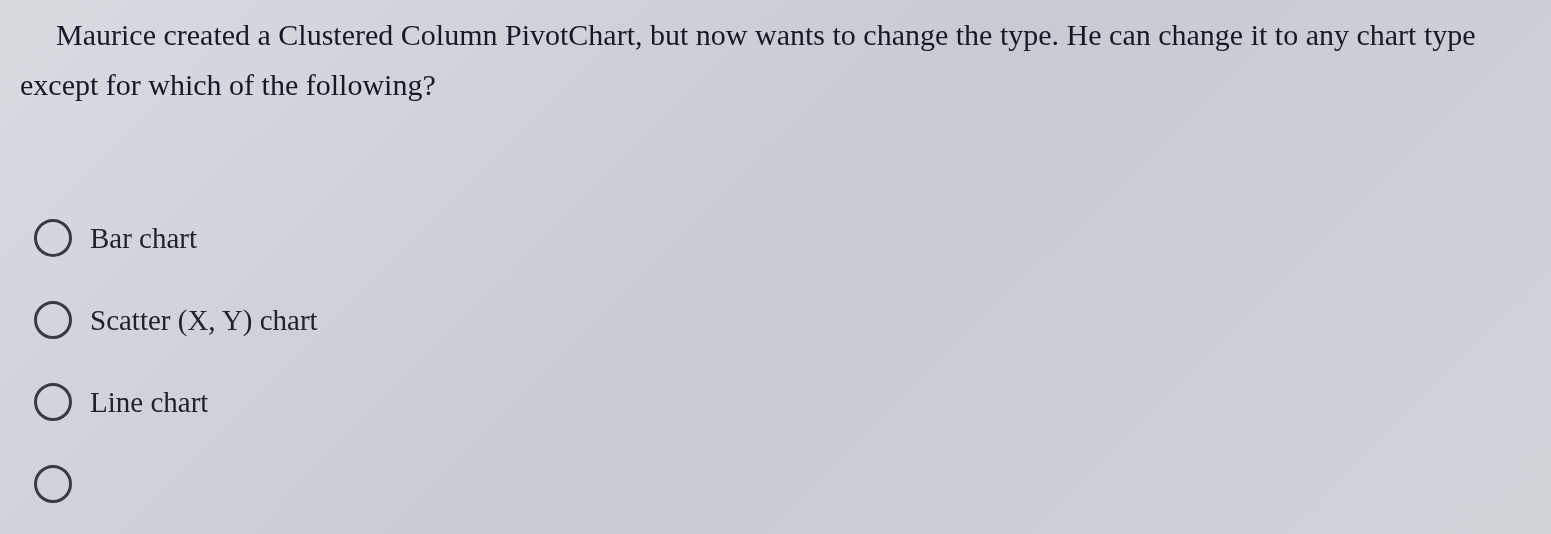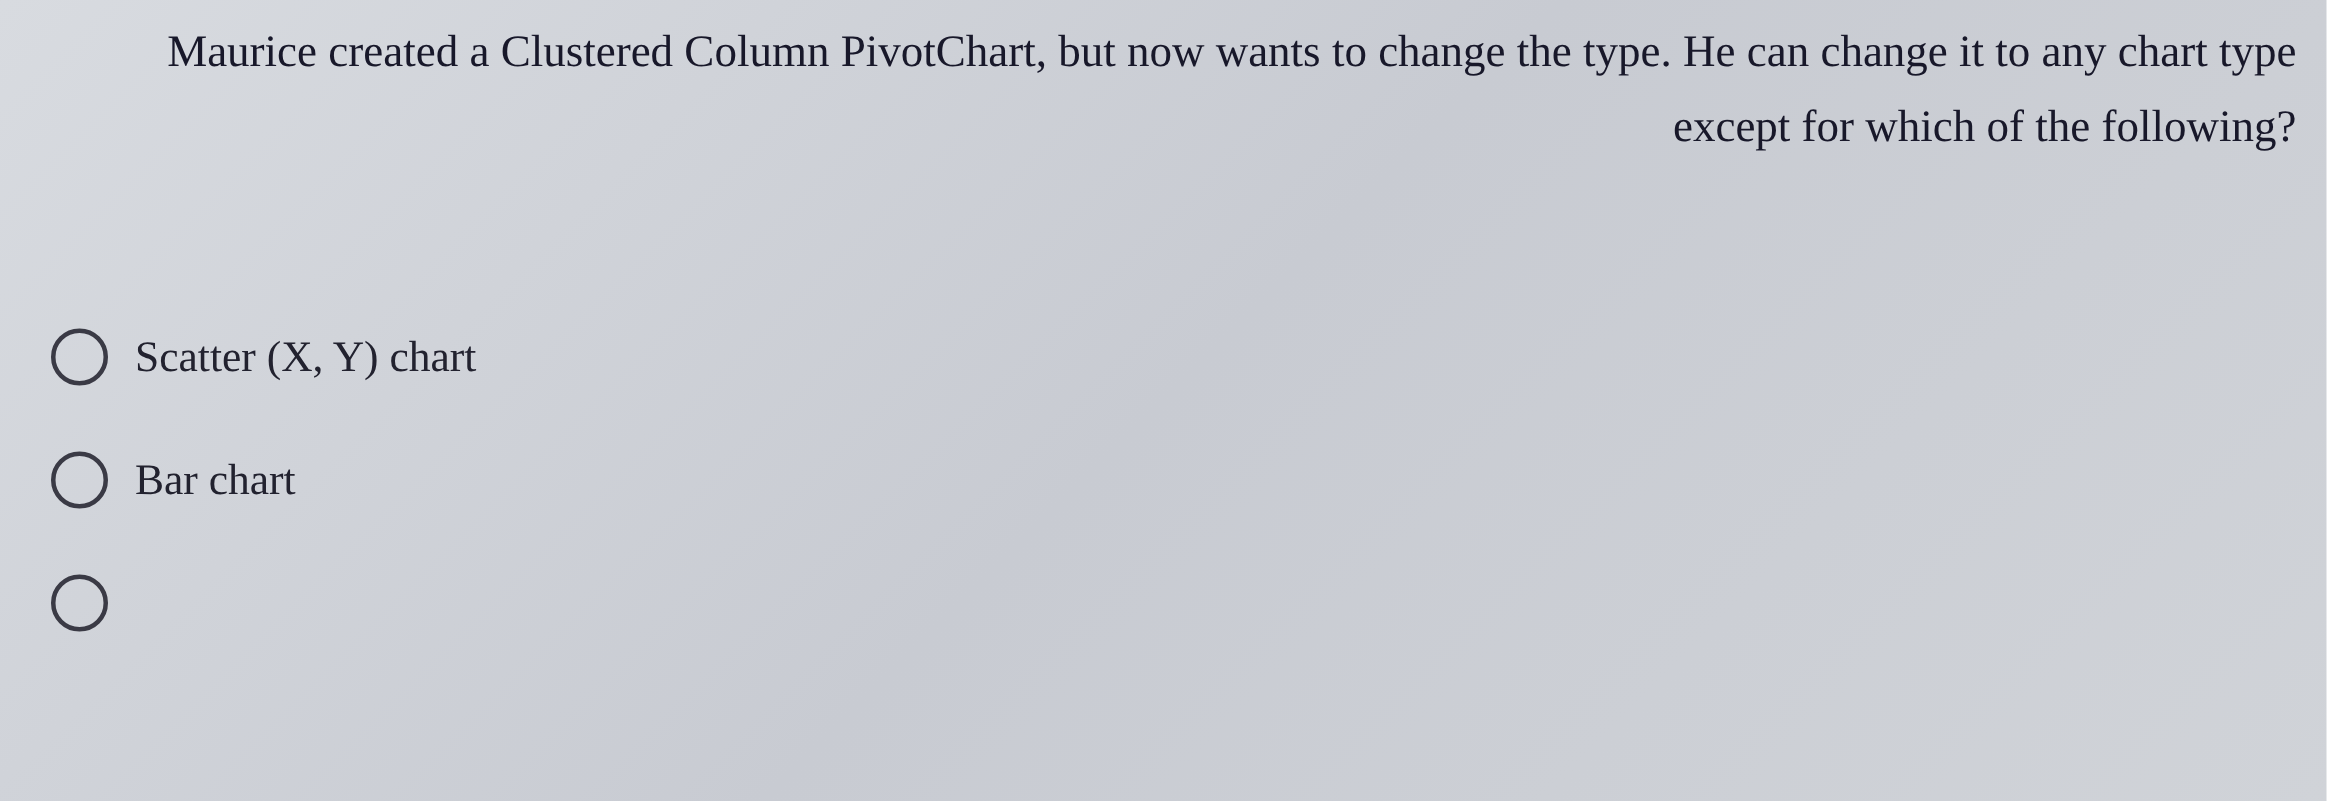--- a/index.html
+++ b/index.html
@@ -1,19 +1,18 @@
 <!DOCTYPE html>
 <html><head>
   <meta charset="utf-8">
   <style>
     * {
       margin: 0;
       padding: 0;
       box-sizing: border-box;
-      text-align: right;
     }
     body {
       width: 1551px;
       height: 534px;
       background: linear-gradient(135deg, #d8dbe0 0%, #c8cbd2 50%, #d0d3d8 100%);
       font-family: Georgia, 'Times New Roman', serif;
       color: #1a1a2e;
       padding: 10px 20px 10px 20px;
       position: relative;
       overflow: hidden;
@@ -49,22 +48,26 @@
     }
   </style>
 </head>
 <body>
 
 <div class="question-text">Maurice created a Clustered Column PivotChart, but now wants to change the type. He can change it to any chart type except for which of the following?</div>
 
 <div class="options">
   <div class="option">
     <div class="radio"></div>
+    <span class="option-label">Bar chart</span>
+  </div>
+  <div class="option">
+    <div class="radio"></div>
     <span class="option-label">Scatter (X, Y) chart</span>
   </div>
   <div class="option">
     <div class="radio"></div>
-    <span class="option-label">Bar chart</span>
+    <span class="option-label">Line chart</span>
   </div>
   <div class="option">
     <div class="radio"></div>
   </div>
 </div>
 
 </body></html>

